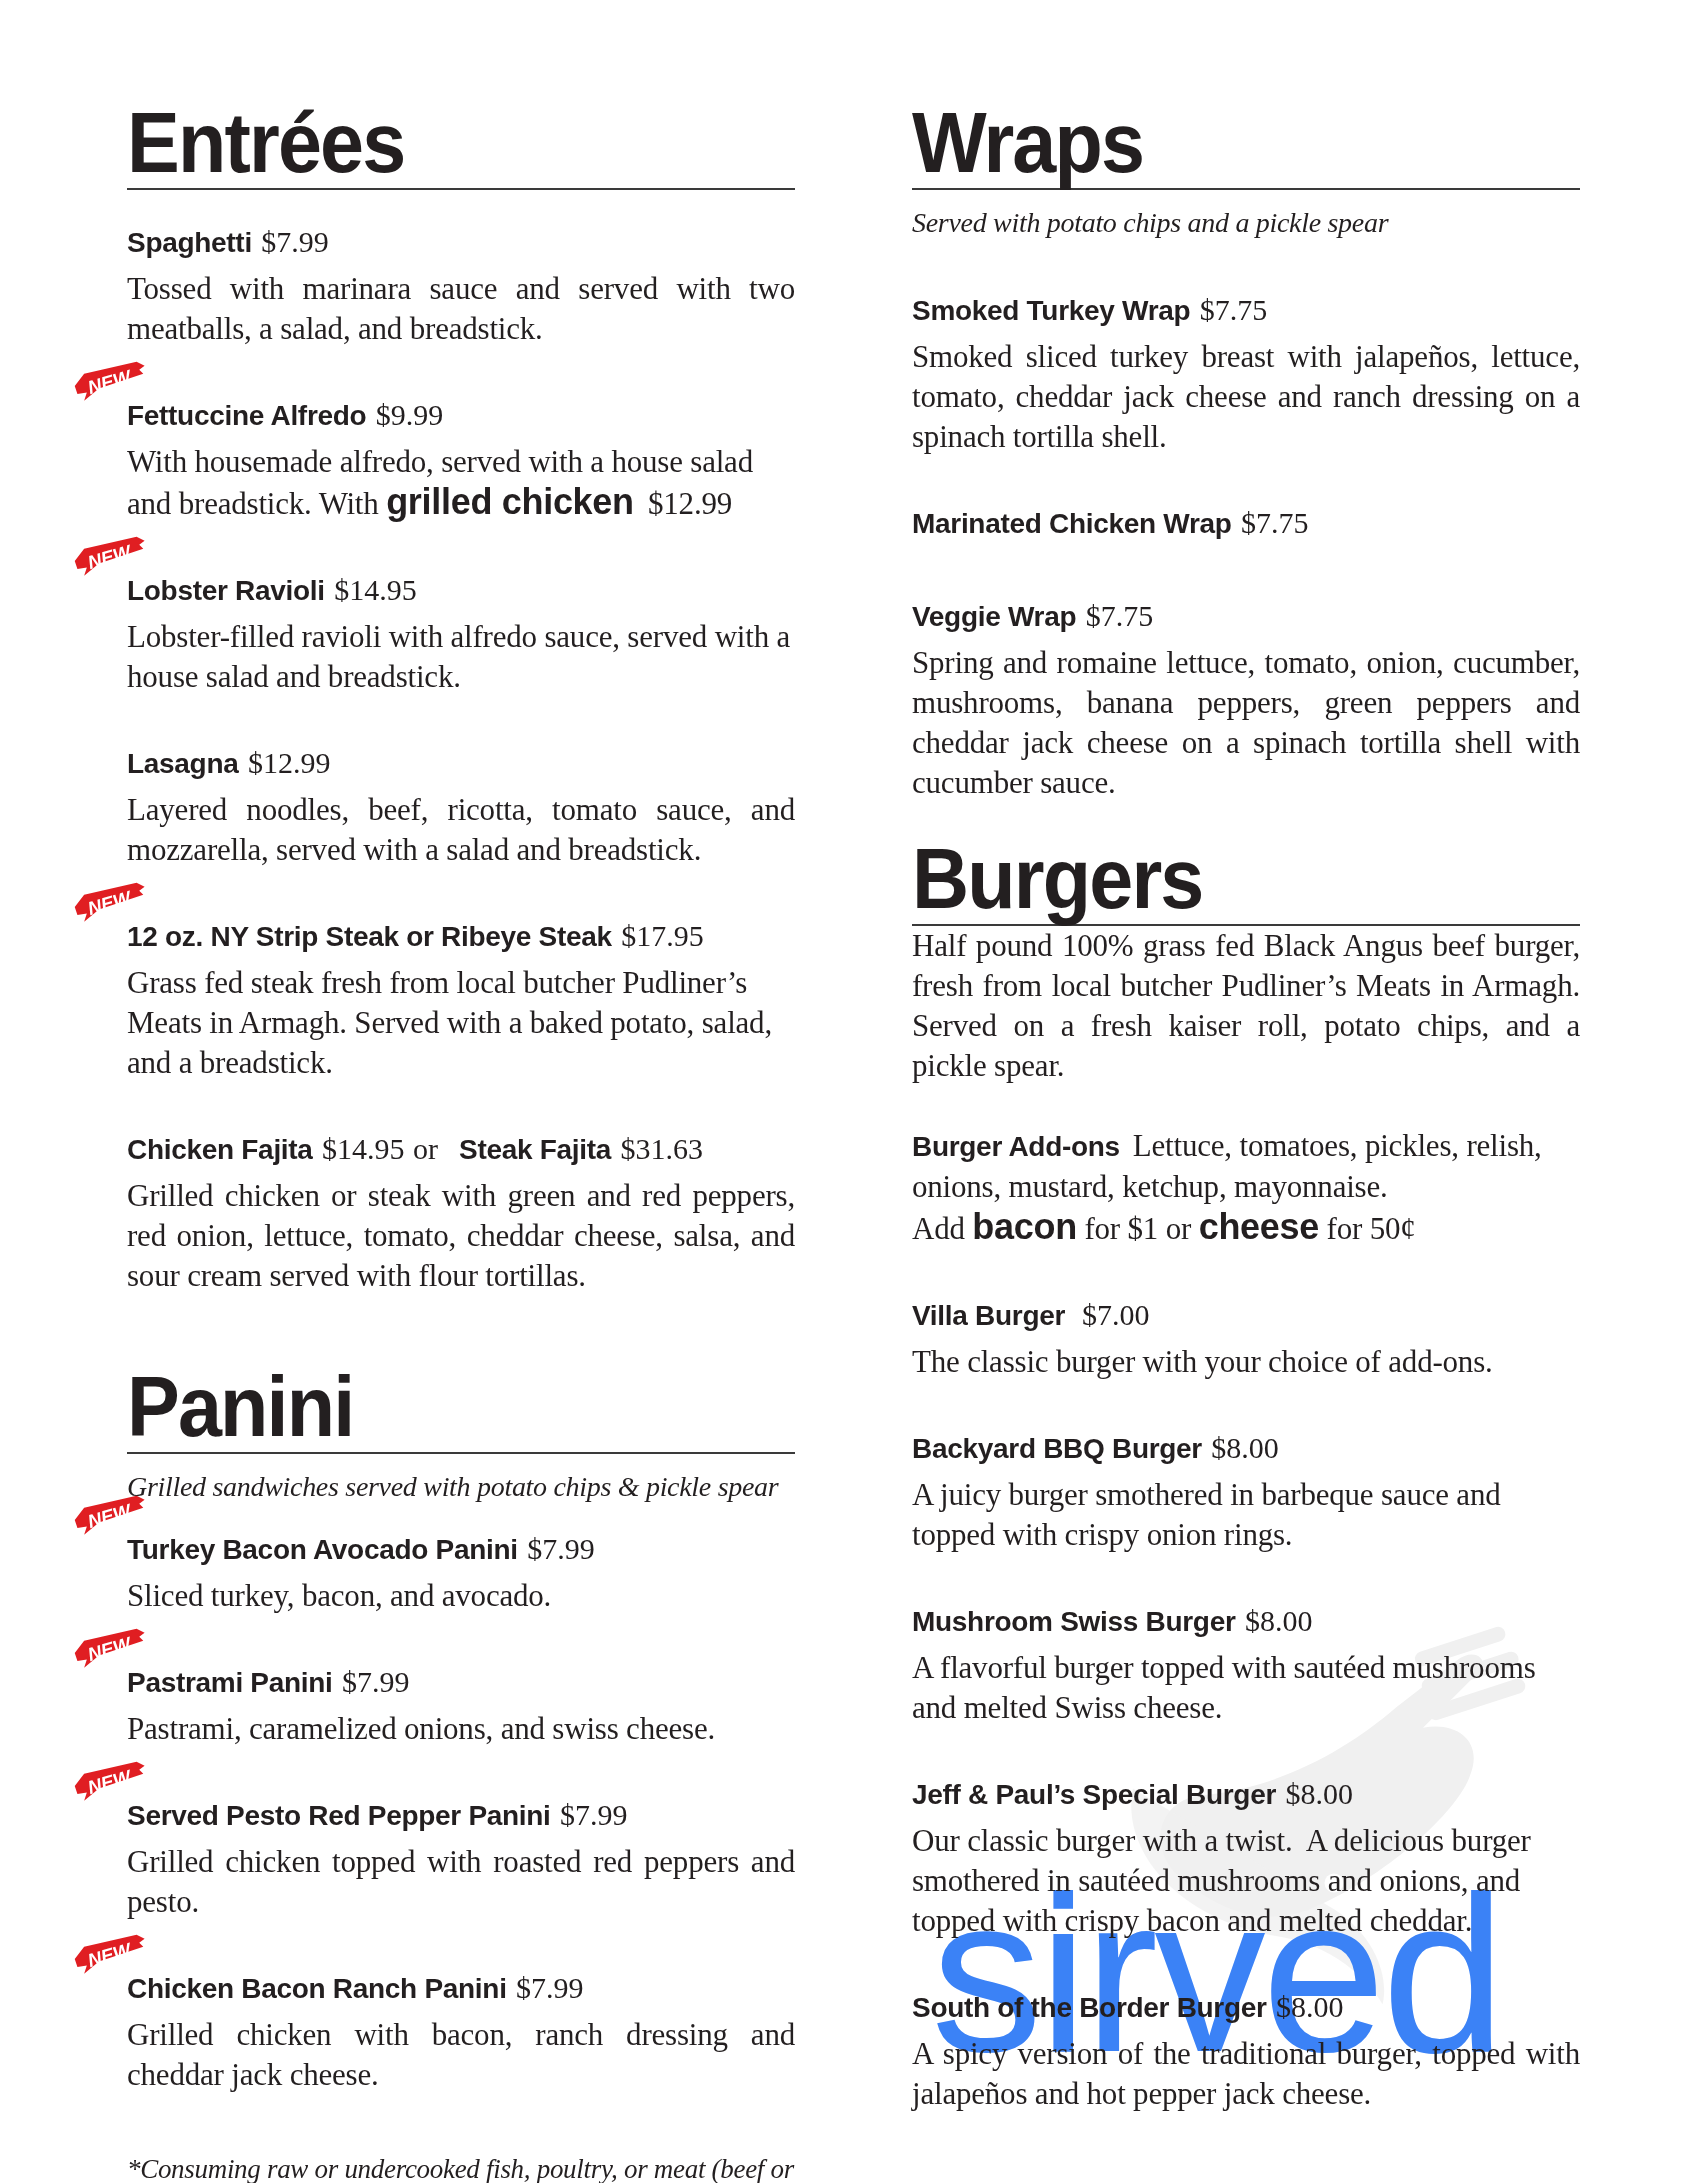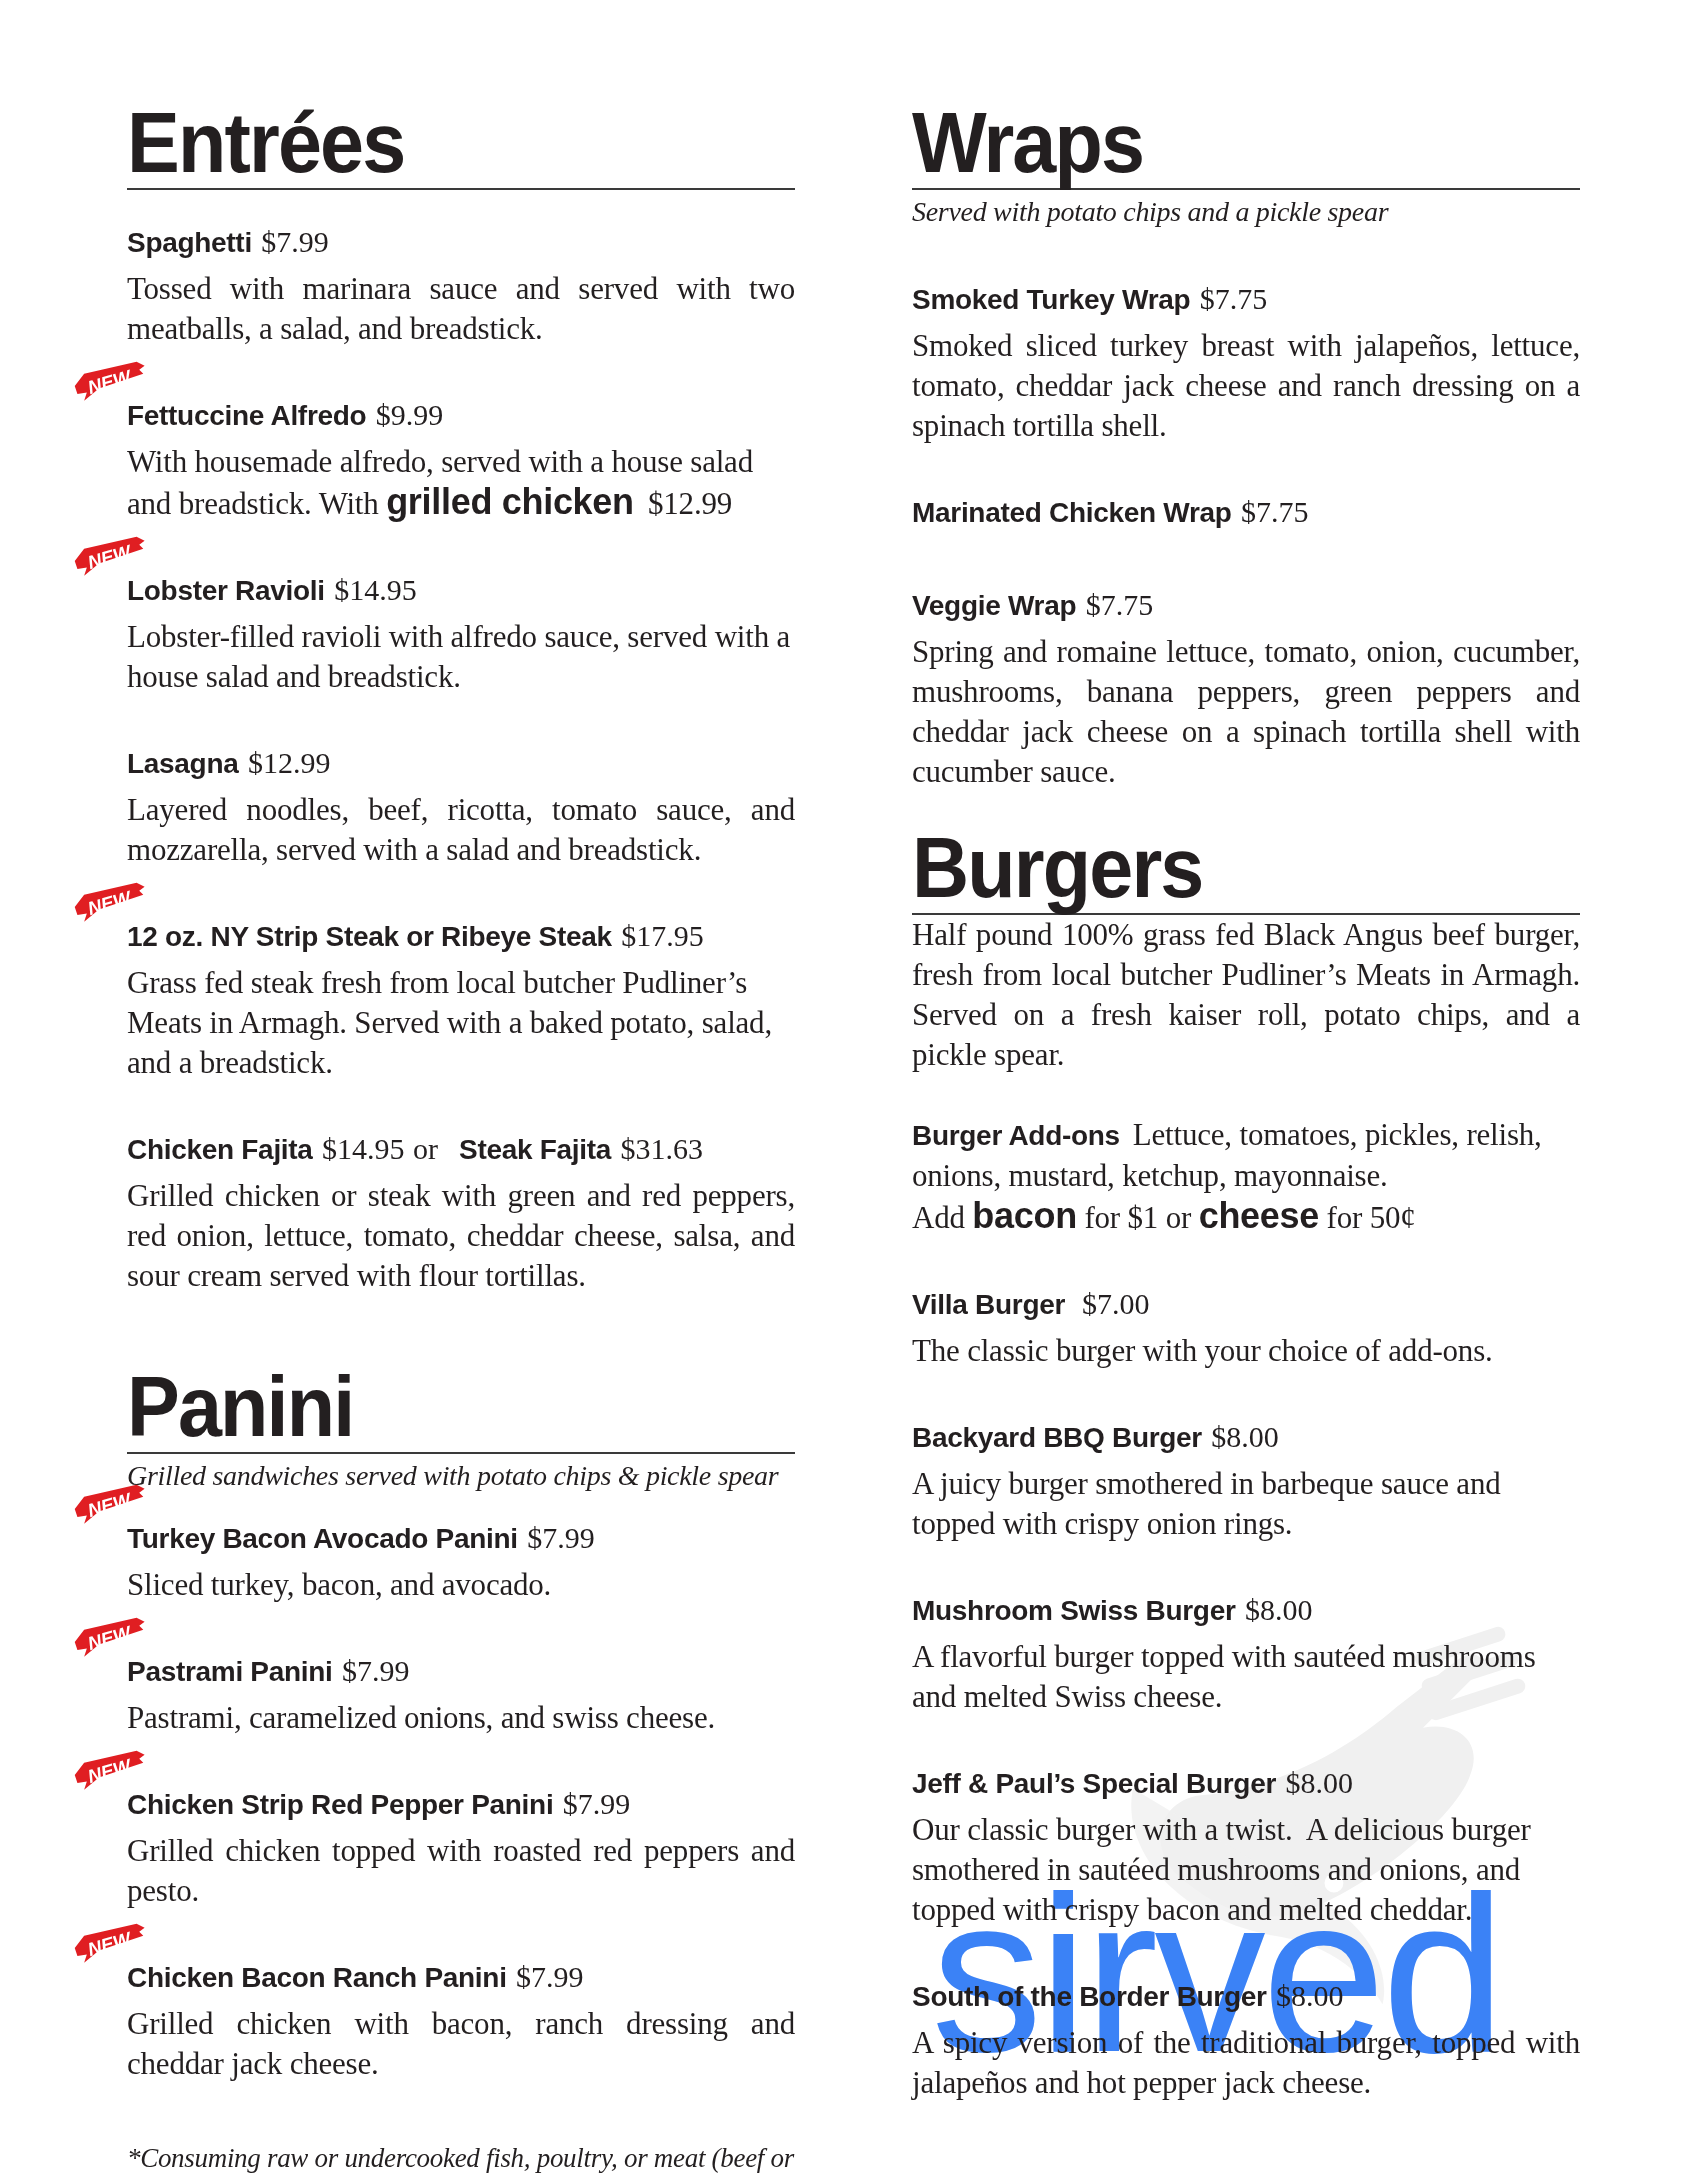--- a/index.html
+++ b/index.html
@@ -23,21 +23,21 @@
   .col-right { left: 912px; top: 94px; width: 668px; }
 
   .section-title {
     font-family: "Liberation Sans", "DejaVu Sans", sans-serif;
     font-weight: 700; font-size: 86px; line-height: 1; letter-spacing: -2px;
     transform: scaleX(0.92); transform-origin: left bottom;
     color: #231f20; margin: 0; padding-top: 5.4px;
   }
   .section-rule { height: 2px; background: #3a3a3a; margin-top: 2.7px; }
   .section-sub {
-    font-style: italic; font-size: 28px; line-height: 1.35; margin-top: 3px;
+    font-style: italic; font-size: 28px; line-height: 1.35; margin-top: 14px;
     letter-spacing: -0.3px;
   }
 
   .item { position: relative; margin-top: 0; }
   .item-head { font-size: 30px; line-height: 52px; }
   .item-name {
     font-family: "Liberation Sans", "DejaVu Sans", sans-serif;
     font-weight: 700; font-size: 28px; letter-spacing: -0.3px;
   }
   .item-price { font-size: 30px; margin-left: 9.4px; }
@@ -186,21 +186,21 @@
     </div>
 
     <div class="gap-sm"></div>
 
     <div class="item">
       <svg class="new-badge" viewBox="0 0 110 64">
         <path d="M4 40 L18 22 L96 4 L108 10 L100 16 L106 22 L40 44 L18 62 L22 50 L8 52 Z" fill="#e01e22"></path>
         <text x="22" y="44" font-family="Liberation Sans, sans-serif" font-weight="700" font-style="italic" font-size="28" fill="#ffffff" transform="rotate(-16 55 32)">NEW</text>
       </svg>
       <div class="item-head">
-        <span class="item-name">Chicken Strip Red Pepper Panini</span><span class="item-price">$7.99</span>
+        <span class="item-name">Served Pesto Red Pepper Panini</span><span class="item-price">$7.99</span>
       </div>
       <div class="item-desc">Grilled chicken topped with roasted red peppers and pesto.</div>
     </div>
 
     <div class="gap-sm"></div>
 
     <div class="item">
       <svg class="new-badge" viewBox="0 0 110 64">
         <path d="M4 40 L18 22 L96 4 L108 10 L100 16 L106 22 L40 44 L18 62 L22 50 L8 52 Z" fill="#e01e22"></path>
         <text x="22" y="44" font-family="Liberation Sans, sans-serif" font-weight="700" font-style="italic" font-size="28" fill="#ffffff" transform="rotate(-16 55 32)">NEW</text>

